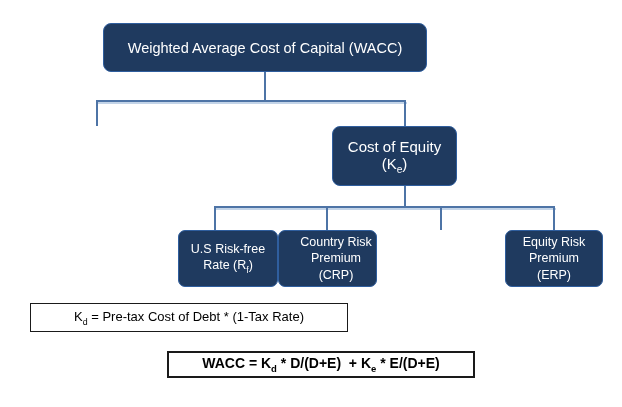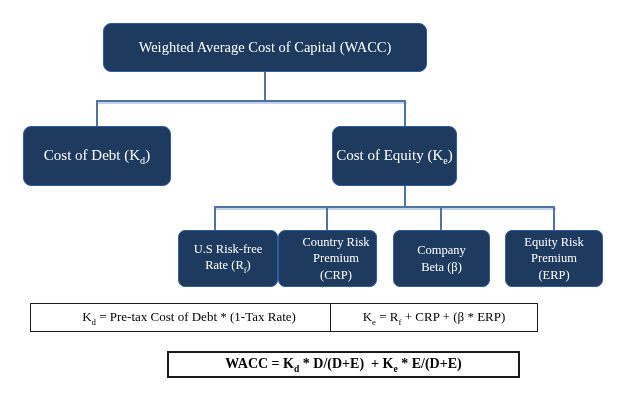--- a/index.html
+++ b/index.html
@@ -1,20 +1,20 @@
 <!DOCTYPE html>
 <html style="--background: #ffffff; --box-fill: #1f3a5f; --box-border: #2f5e9e; --connector: #4e74a6; --formula-border: #1a1a1a; --formula-text: #000000;"><head>
 <meta charset="utf-8">
 <style>
   html,body{margin:0;padding:0;background:#ffffff;}
   .canvas{
     position:relative;
     width:622px;height:407px;
     background:var(--background,#ffffff);
-    font-family:Liberation Serif, serif;
+    font-family:Liberation Sans, sans-serif;
     overflow:hidden;
   }
   
   .node{
     position:absolute;
     box-sizing:border-box;
     background:var(--box-fill,#1f3a5f);
     border:1px solid var(--box-border,#2f5e9e);
     border-radius:8px;
     color:#ffffff;
@@ -51,21 +51,21 @@
     background:#ffffff;
     border:1px solid var(--formula-border,#1a1a1a);
     color:var(--formula-text,#000000);
     display:flex;align-items:center;justify-content:center;
     font-size:13px;
     white-space:pre;
   }
   .formula-kd{left:30px;top:303px;width:318px;height:29px;}
   .formula-ke{left:330px;top:303px;width:208px;height:29px;}
   .formula-wacc{
-    left:167px;top:351px;width:353px;height:27px;
+    left:167px;top:351px;width:308px;height:27px;
     border-width:2px;font-weight:bold;font-size:14px;
   }
 </style>
 </head>
 <body>
 
 <div class="canvas">
 
   <div class="conn c-root-v"></div>
   <div class="conn conn-h c-top-h"></div>
@@ -75,49 +75,40 @@
   <div class="conn conn-h c-mid-h"></div>
   <div class="conn c-d1"></div>
   <div class="conn c-d2"></div>
   <div class="conn c-d3"></div>
   <div class="conn c-d4"></div>
 
   <div class="node node-root">
     <span class="label">Weighted Average Cost of Capital (WACC)</span>
   </div>
 
-  <div class="node node-debt">
-    <span class="label">Cost of Debt (K<sub>d</sub>)</span>
-  </div>
 
   <div class="node node-equity">
     <span class="label">Cost of Equity (K<sub>e</sub>)</span>
   </div>
 
   <div class="node node-small node-us">
     <span class="label">U.S Risk-free Rate (R<sub>f</sub>)</span>
   </div>
 
   <div class="node node-small node-crp">
     <span class="label">Country Risk Premium (CRP)</span>
   </div>
 
-  <div class="node node-small node-beta">
-    <span class="label">Company Beta (β)</span>
-  </div>
 
   <div class="node node-small node-erp">
     <span class="label">Equity Risk Premium (ERP)</span>
   </div>
 
   <div class="formula formula-kd">
     <span class="label">K<sub>d</sub> = Pre-tax Cost of Debt * (1-Tax Rate)</span>
   </div>
 
-  <div class="formula formula-ke">
-    <span class="label">K<sub>e</sub> = R<sub>f</sub> + CRP + (β * ERP)</span>
-  </div>
 
   <div class="formula formula-wacc">
     <span class="label">WACC = K<sub>d</sub> * D/(D+E)  + K<sub>e</sub> * E/(D+E)</span>
   </div>
 
 </div>
 
 </body></html>

